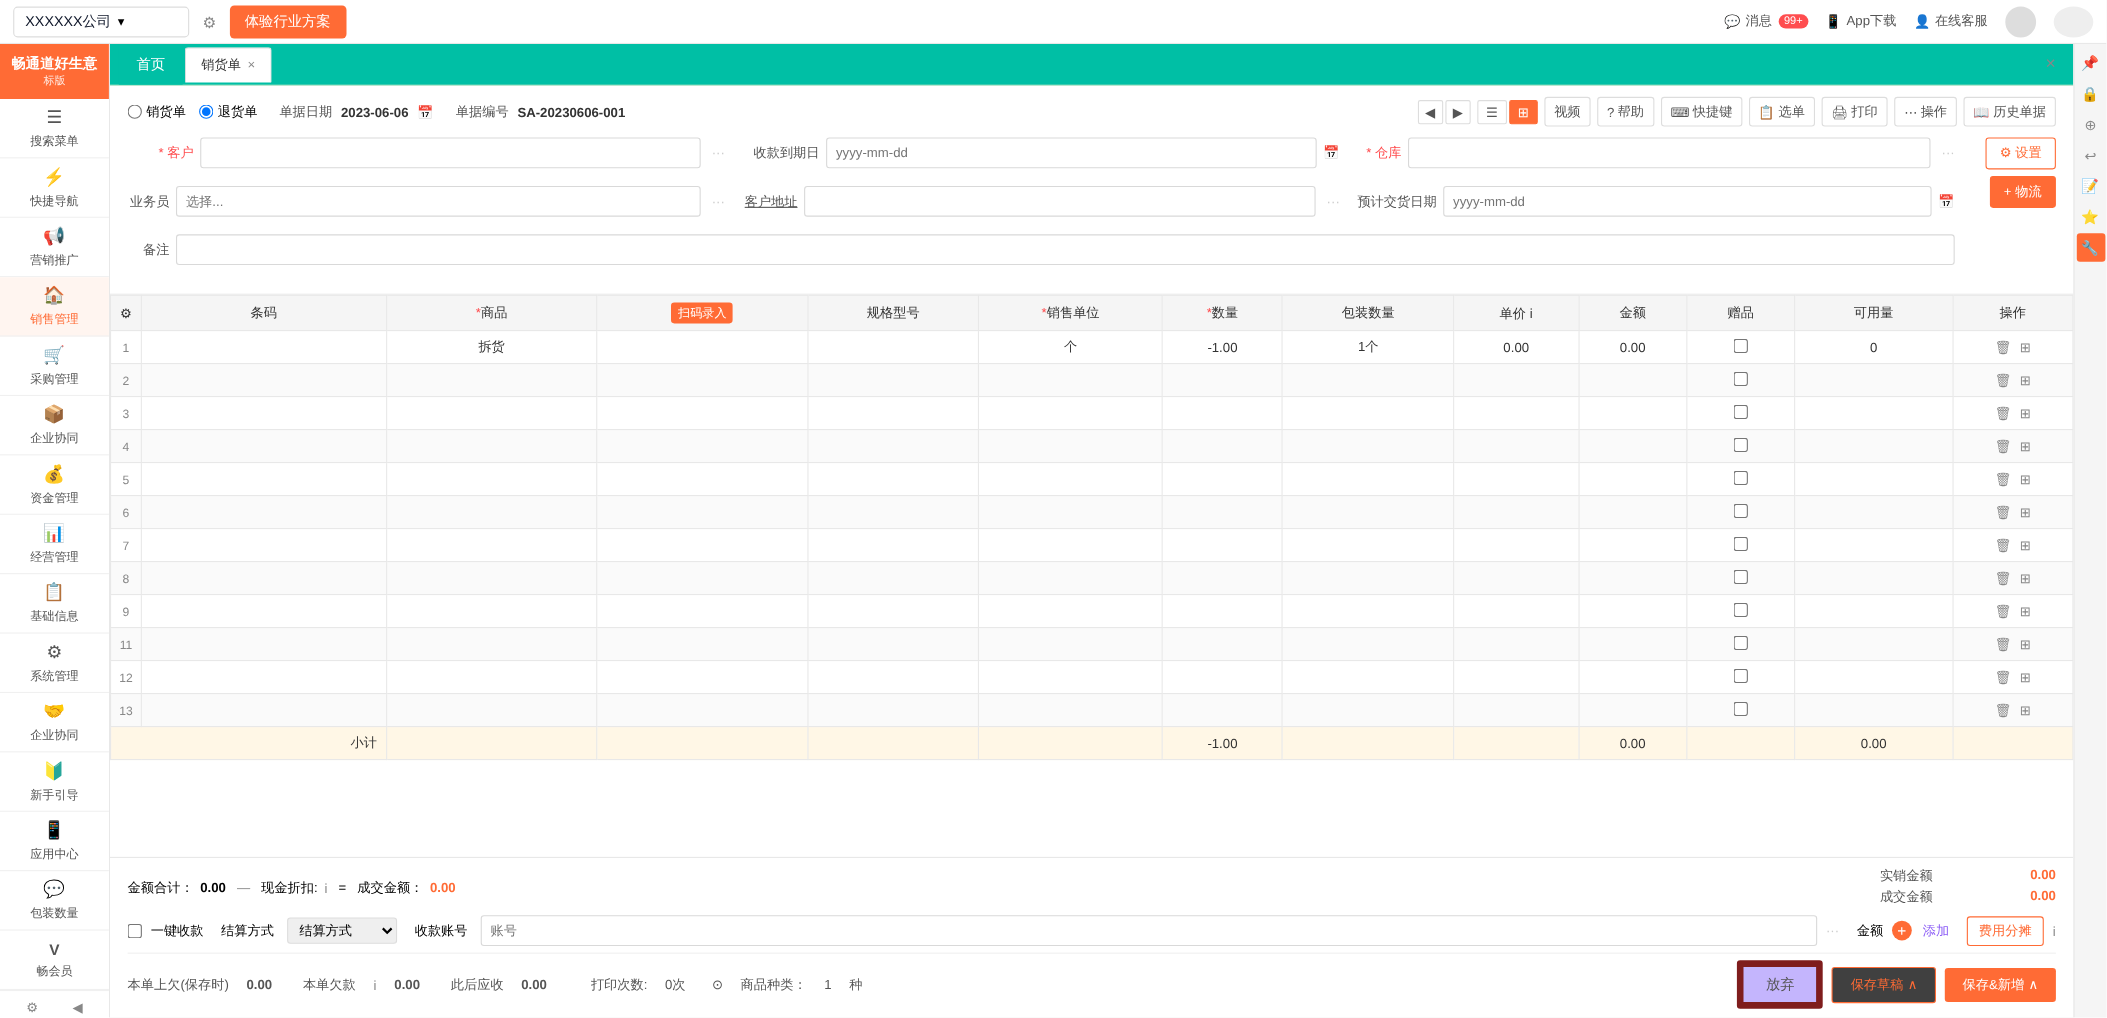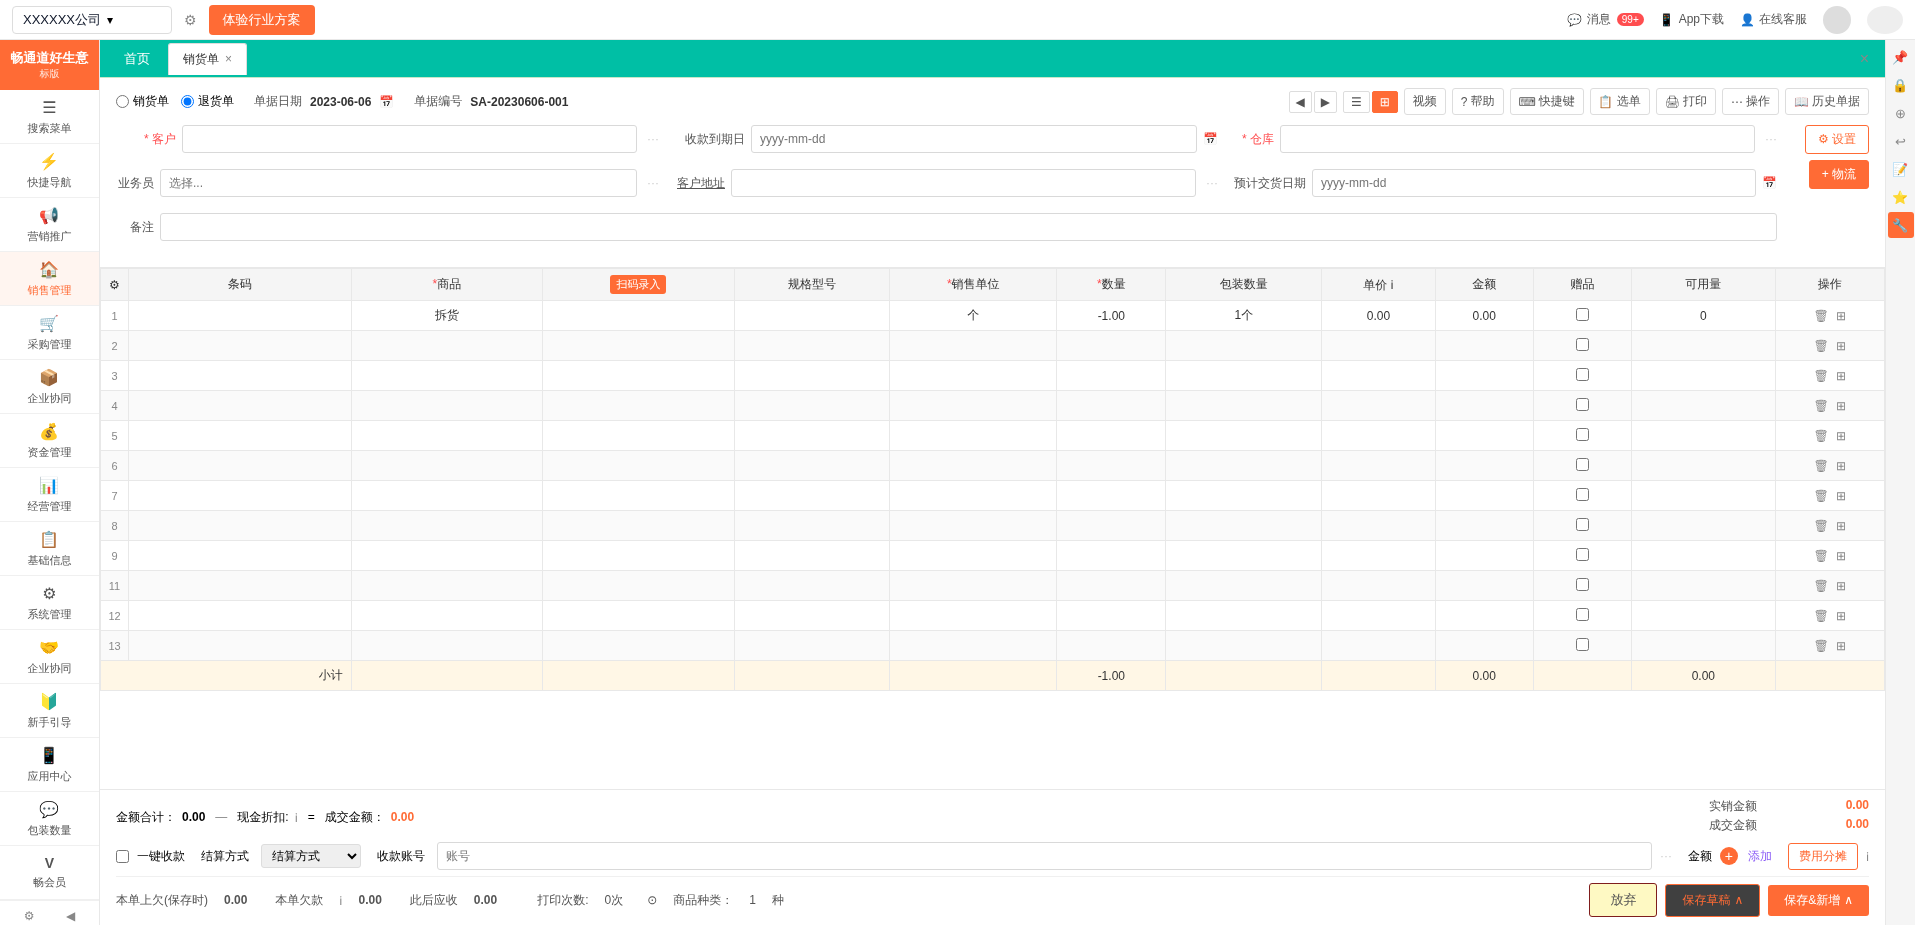--- a/index.html
+++ b/index.html
@@ -139,22 +139,22 @@
     .footer-row1 { display: flex; align-items: center; gap: 8px; margin-bottom: 6px; }
     .footer-calc { display: flex; align-items: center; gap: 6px; flex: 1; }
     .footer-right-summary { text-align: right; min-width: 160px; }
     .summary-line { display: flex; justify-content: space-between; gap: 16px; font-size: 12px; color: #555; margin-bottom: 2px; }
     .summary-val { color: #ff6b35; font-weight: bold; }
     .footer-row2 { display: flex; align-items: center; gap: 8px; }
     .footer-bottom { display: flex; align-items: center; justify-content: space-between; margin-top: 6px; padding-top: 6px; border-top: 1px solid #f0f0f0; }
     .footer-stats { display: flex; align-items: center; gap: 16px; color: #555; }
     .footer-actions { display: flex; align-items: center; gap: 8px; }
     .btn-discard {
-      padding: 7px 20px; border: 1px solid #7f1d1d; border-radius: 3px; cursor: pointer;
-      background: #fef9c3; color: #555; font-size: 13px;
+      padding: 7px 20px; border: 6px solid #7f1d1d; border-radius: 3px; cursor: pointer;
+      background: #c4b5fd; color: #555; font-size: 13px;
     }
     .btn-save-draft {
       display: flex; align-items: center;
       padding: 7px 16px; border: 1px solid #ff6b35; border-radius: 3px; cursor: pointer;
       background: #404040; color: #ff6b35; font-size: 13px; gap: 4px;
     }
     .btn-save-new {
       display: flex; align-items: center;
       padding: 7px 16px; border: none; border-radius: 3px; cursor: pointer;
       background: #ff6b35; color: #fff; font-size: 13px; gap: 4px;

